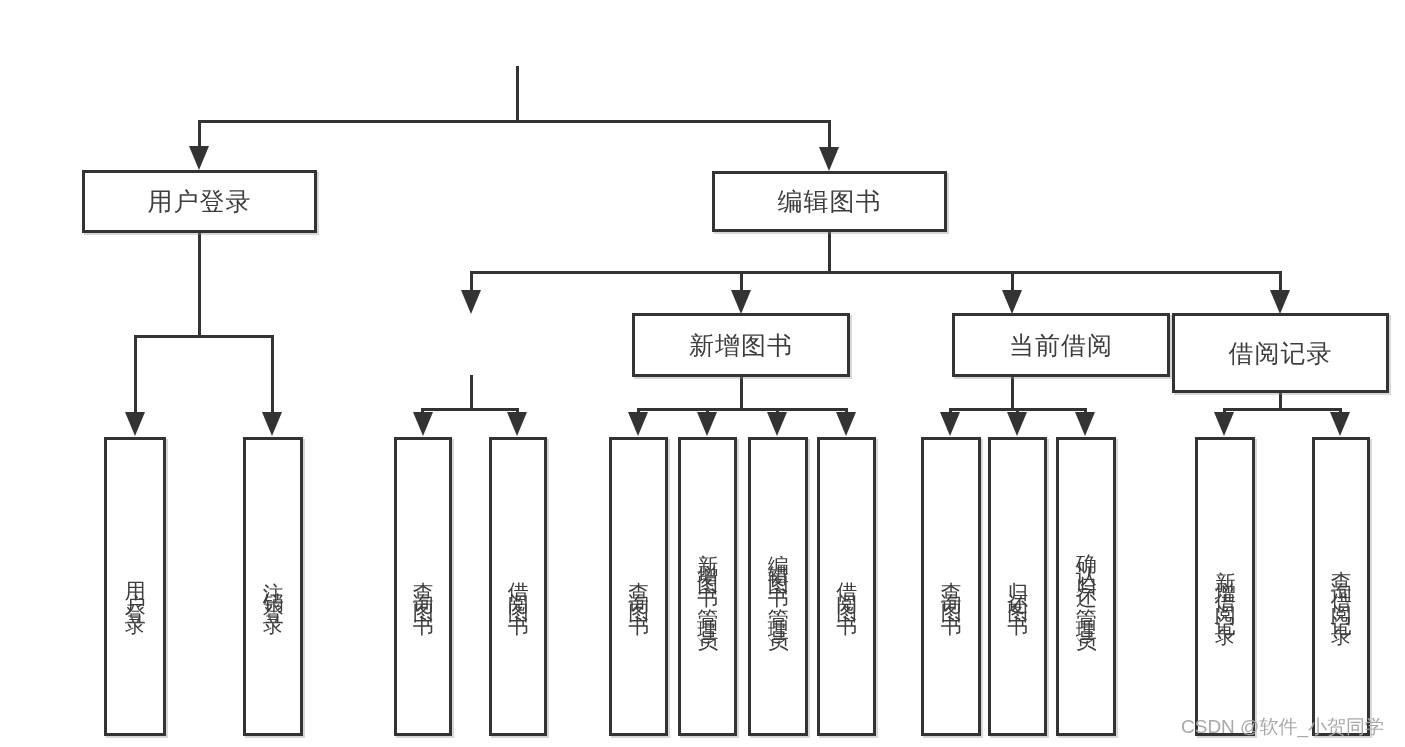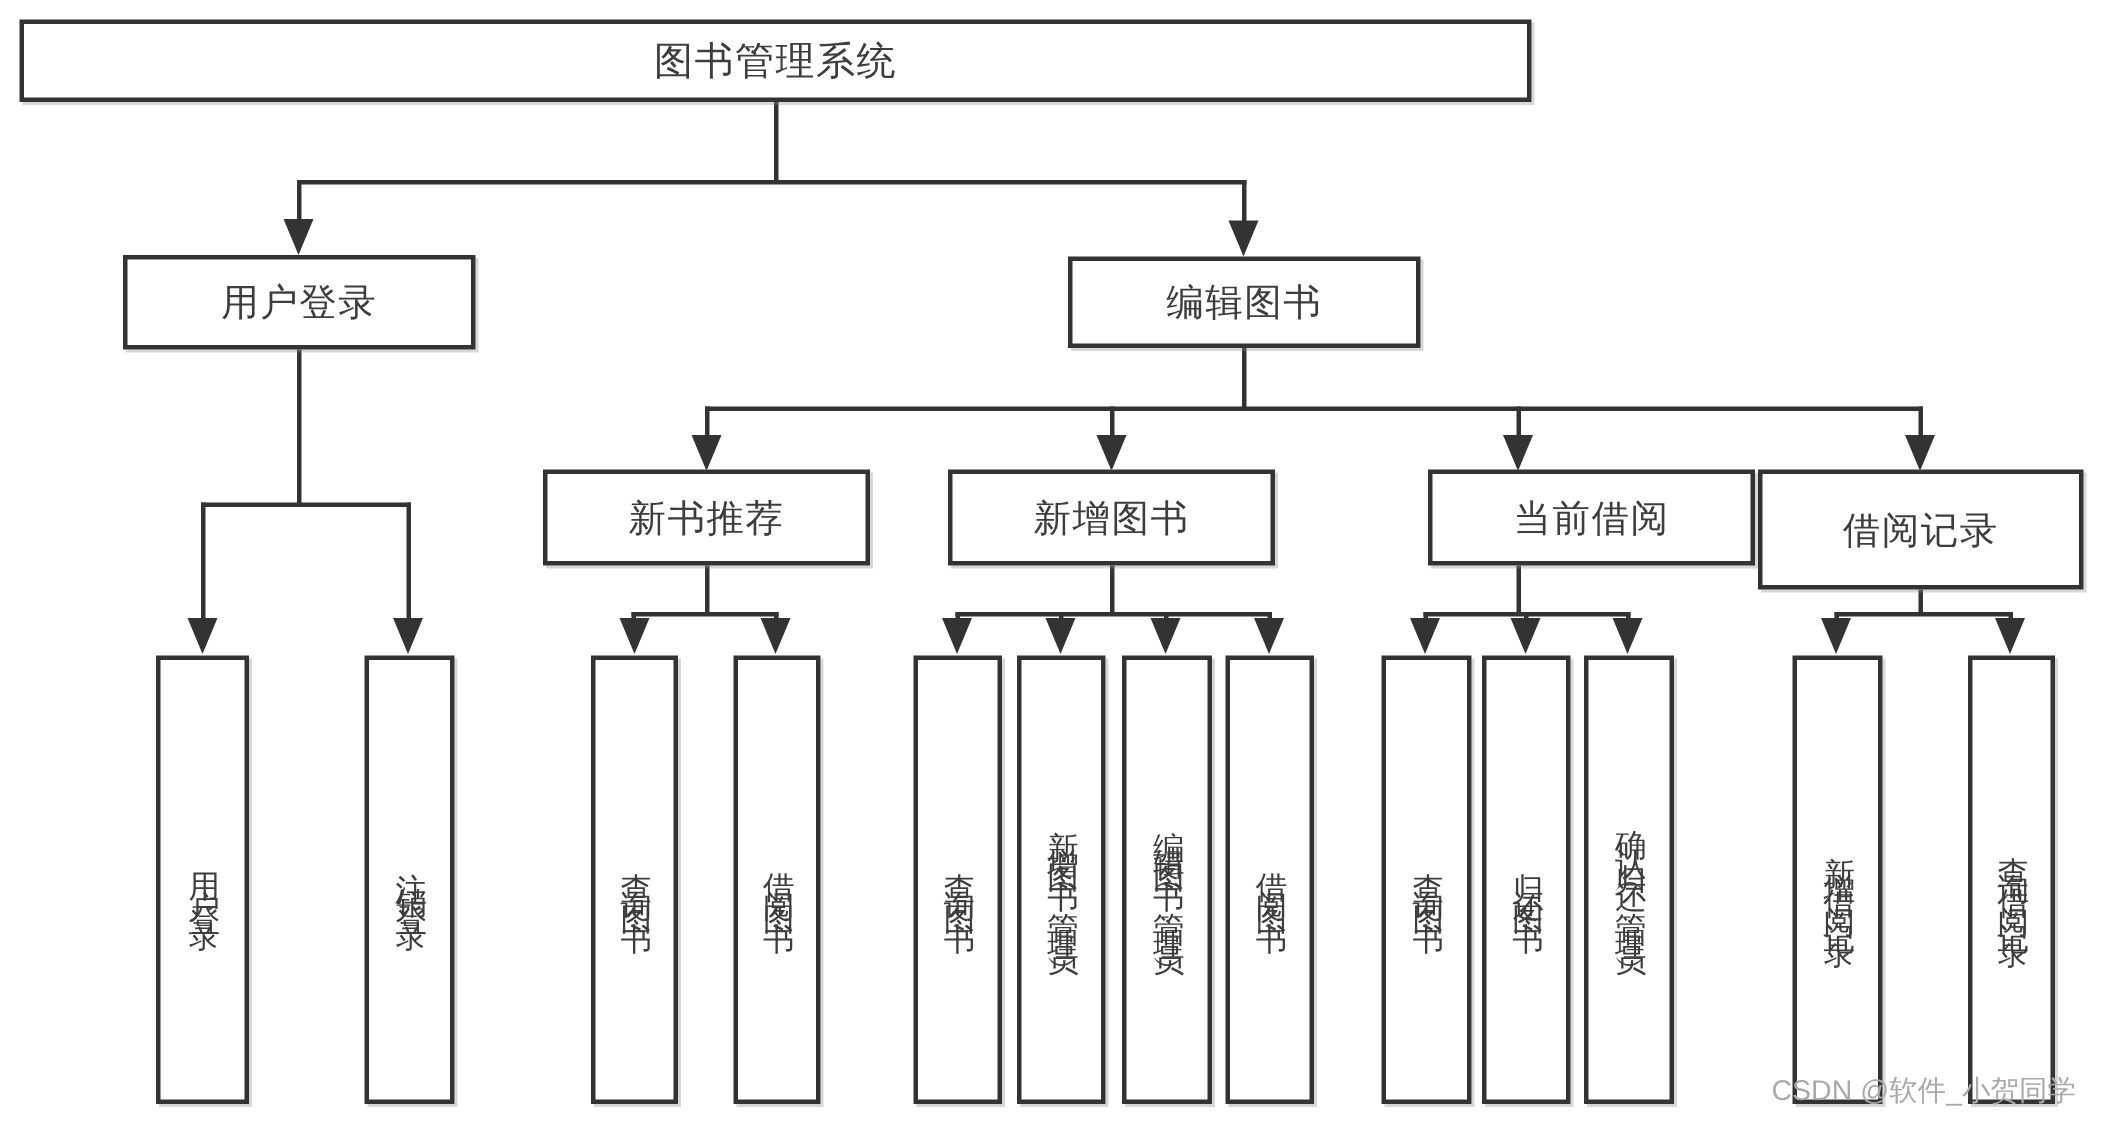--- a/index.html
+++ b/index.html
@@ -100,35 +100,29 @@
   <div class="tri" style="left:1007px;top:412px"></div>
   <div class="tri" style="left:1075px;top:412px"></div>
 
   <div class="vl" style="left:1279px;top:375px;height:35px"></div>
   <div class="hl" style="left:1223px;top:408px;width:119px"></div>
   <div class="vl" style="left:1223px;top:408px;height:8px"></div>
   <div class="vl" style="left:1339px;top:408px;height:8px"></div>
   <div class="tri" style="left:1214px;top:412px"></div>
   <div class="tri" style="left:1330px;top:412px"></div>
 
-  <div class="node hbox root" style="left:13px;top:13px;width:1008px;height:55px">
-    <span>图书管理系统</span>
-  </div>
 
   <div class="node hbox" style="left:82px;top:170px;width:235px;height:63px">
     <span>用户登录</span>
   </div>
 
   <div class="node hbox" style="left:712px;top:171px;width:235px;height:61px">
     <span>编辑图书</span>
   </div>
 
-  <div class="node hbox" style="left:362px;top:313px;width:218px;height:64px">
-    <span>新书推荐</span>
-  </div>
 
   <div class="node hbox" style="left:632px;top:313px;width:218px;height:64px">
     <span>新增图书</span>
   </div>
 
   <div class="node hbox" style="left:952px;top:313px;width:218px;height:64px">
     <span>当前借阅</span>
   </div>
 
   <div class="node hbox" style="left:1172px;top:313px;width:217px;height:80px">

